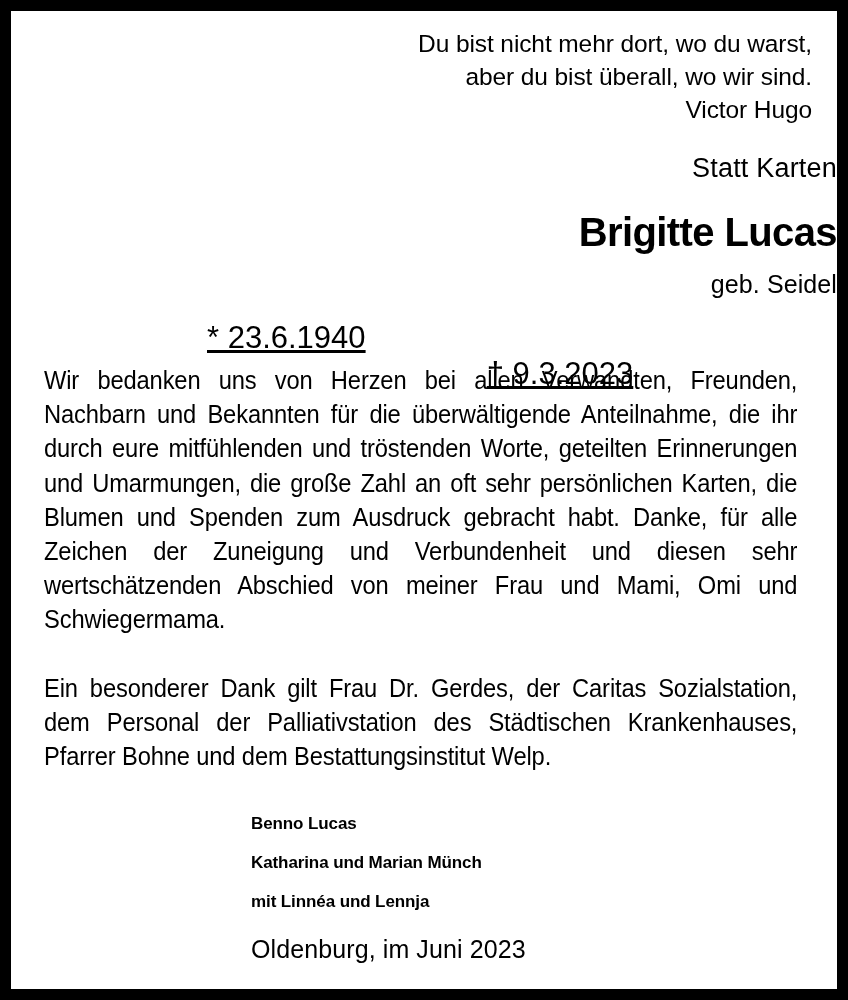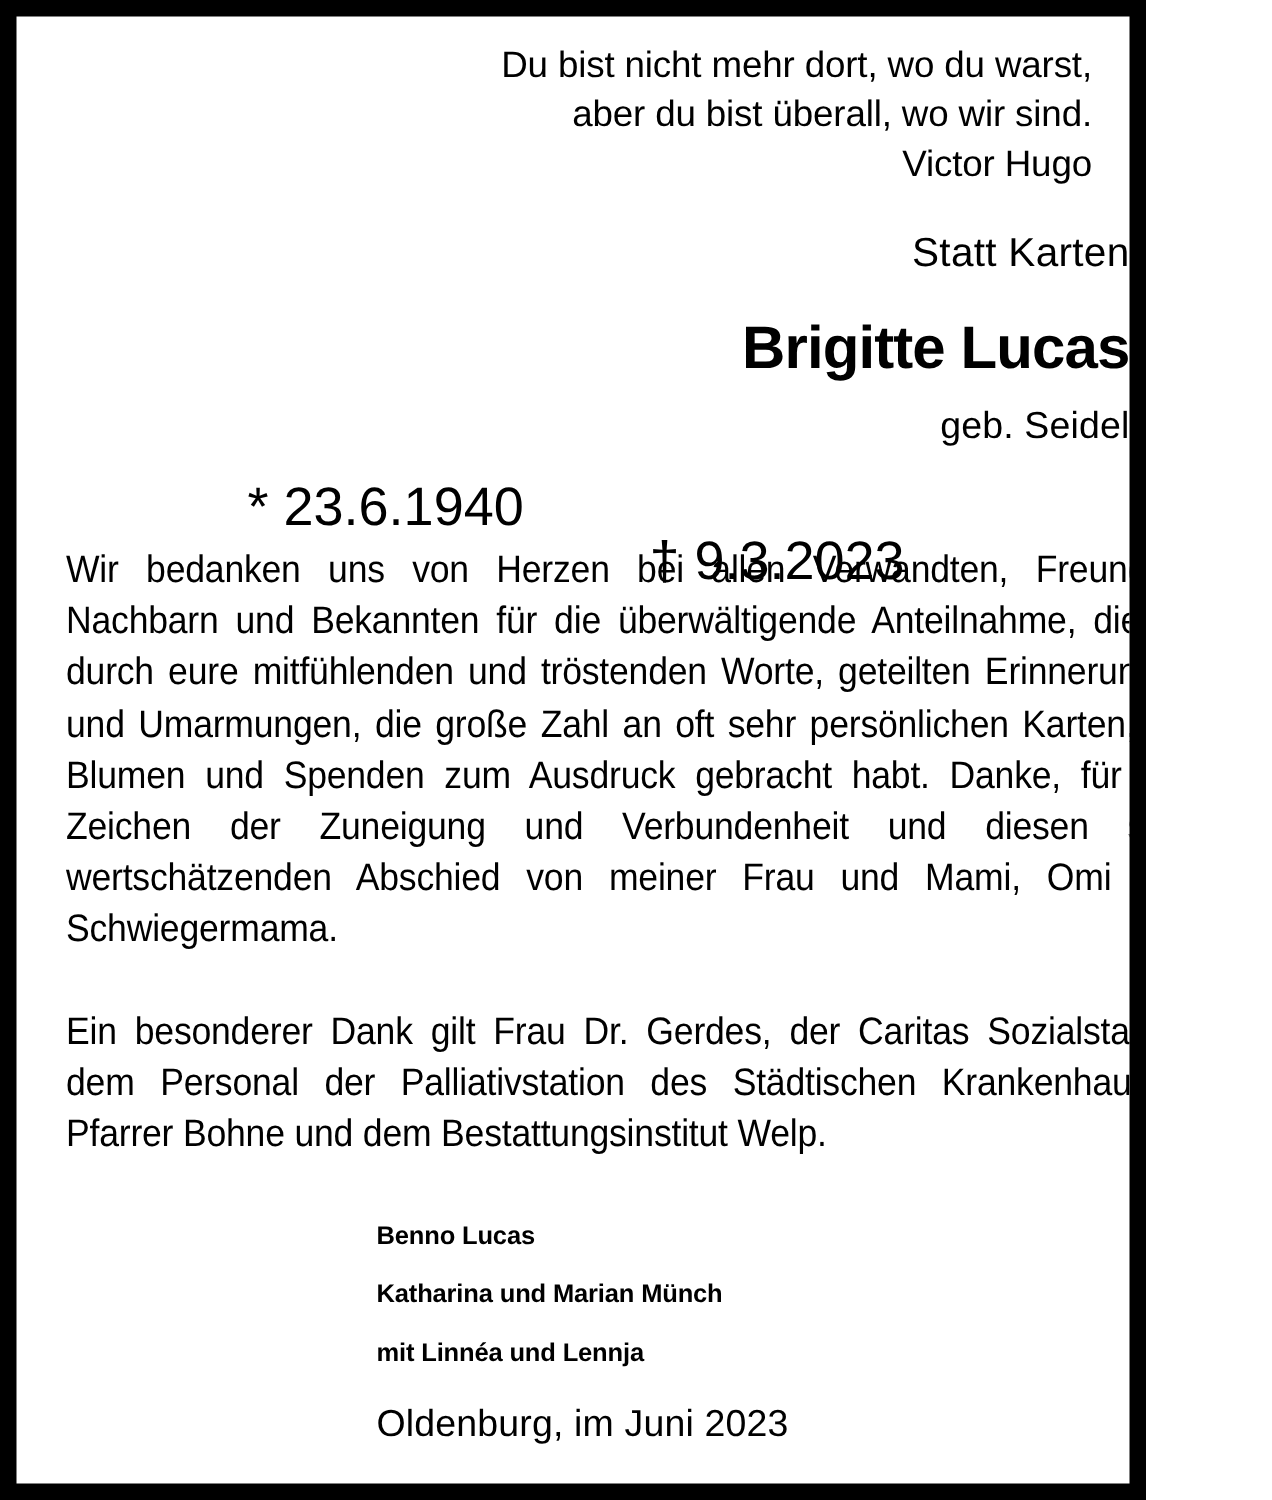--- a/index.html
+++ b/index.html
@@ -3,21 +3,21 @@
 <meta charset="utf-8">
 <style>
   html, body {
     margin: 0;
     padding: 0;
     background: #ffffff;
   }
 
   #notice {
     position: relative;
-    width: 764px;
+    width: 848px;
     height: 1000px;
     box-sizing: border-box;
     background: #ffffff;
     border: 11px solid #000000;
     overflow: hidden;
     font-family: "Liberation Sans", sans-serif;
     color: #000000;
     -webkit-font-smoothing: antialiased;
   }
 
@@ -72,23 +72,24 @@
   }
 
   
   .dates-row {
     position: absolute;
     top: 310px;
     left: 0;
     right: 0;
     display: flex;
     justify-content: center;
-    font-size: 36px;
+    font-size: 31px;
     line-height: 34px;
     font-weight: 400;
+    text-decoration: underline;
   }
   .date-birth { width: 230px; text-align: left; padding-left: 13px; box-sizing: border-box; }
   .date-death { width: 230px; text-align: center; padding-left: 42px; box-sizing: border-box; margin-top: 36px; }
 
   
   .body-block {
     position: absolute;
     top: 352px;
     left: 33px;
     width: 754px;

